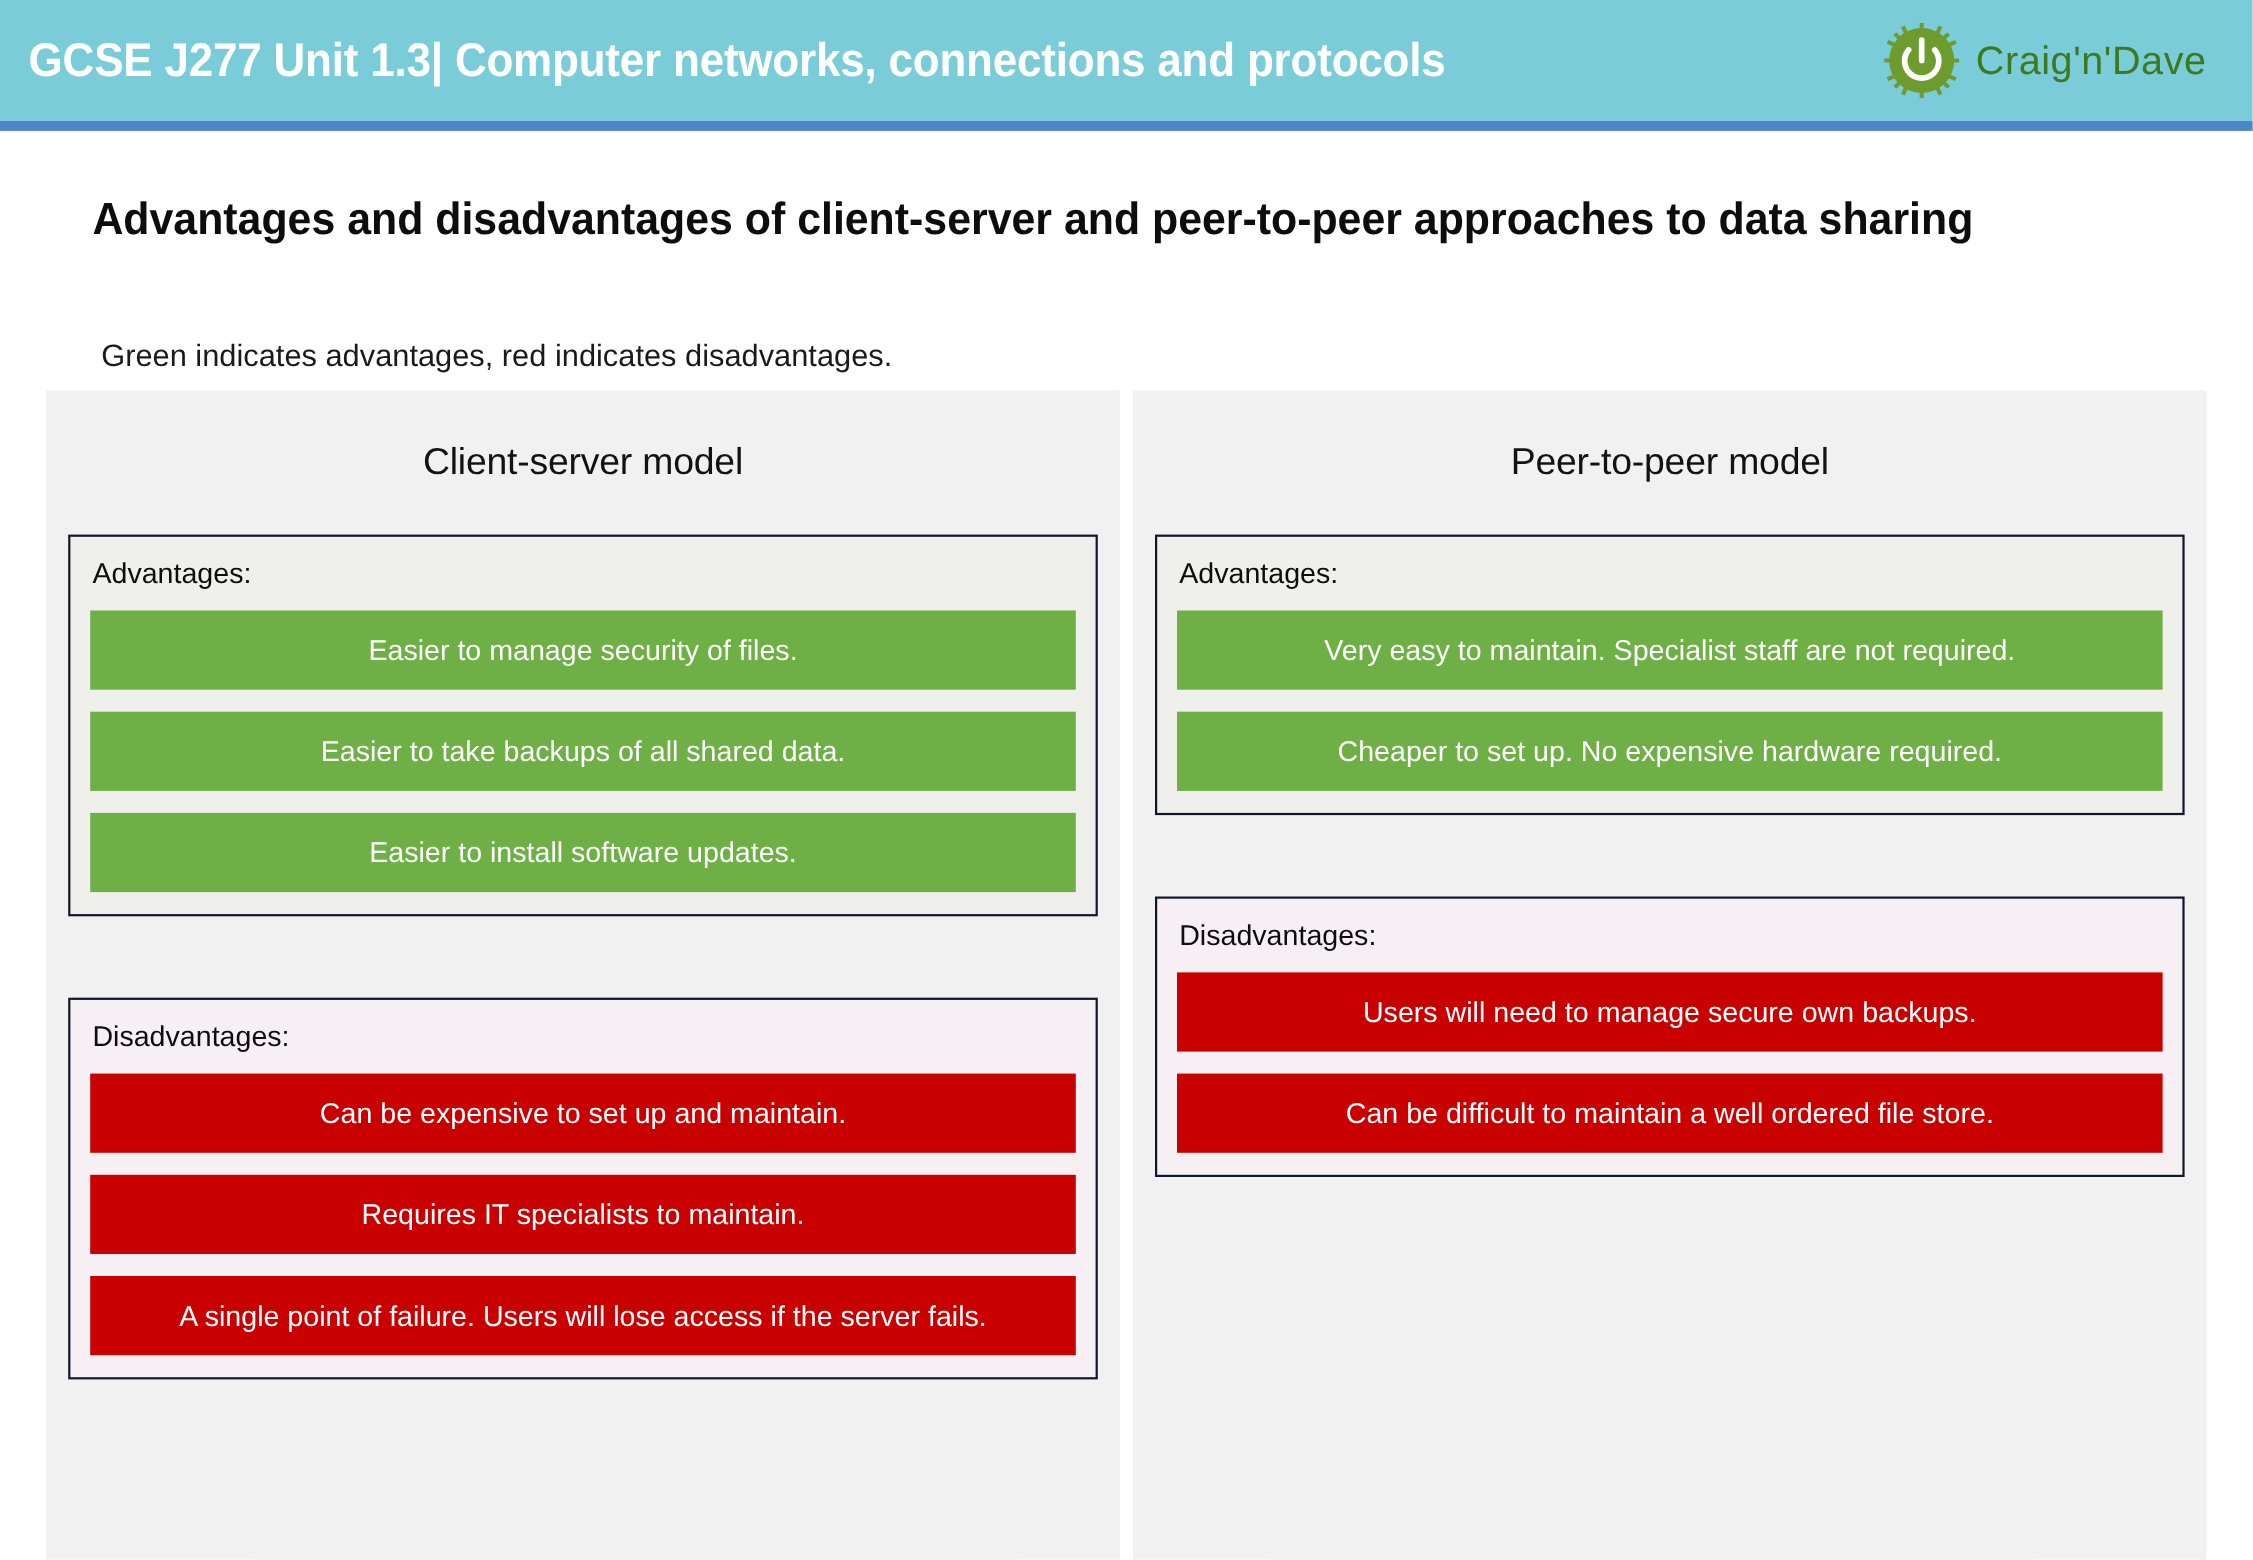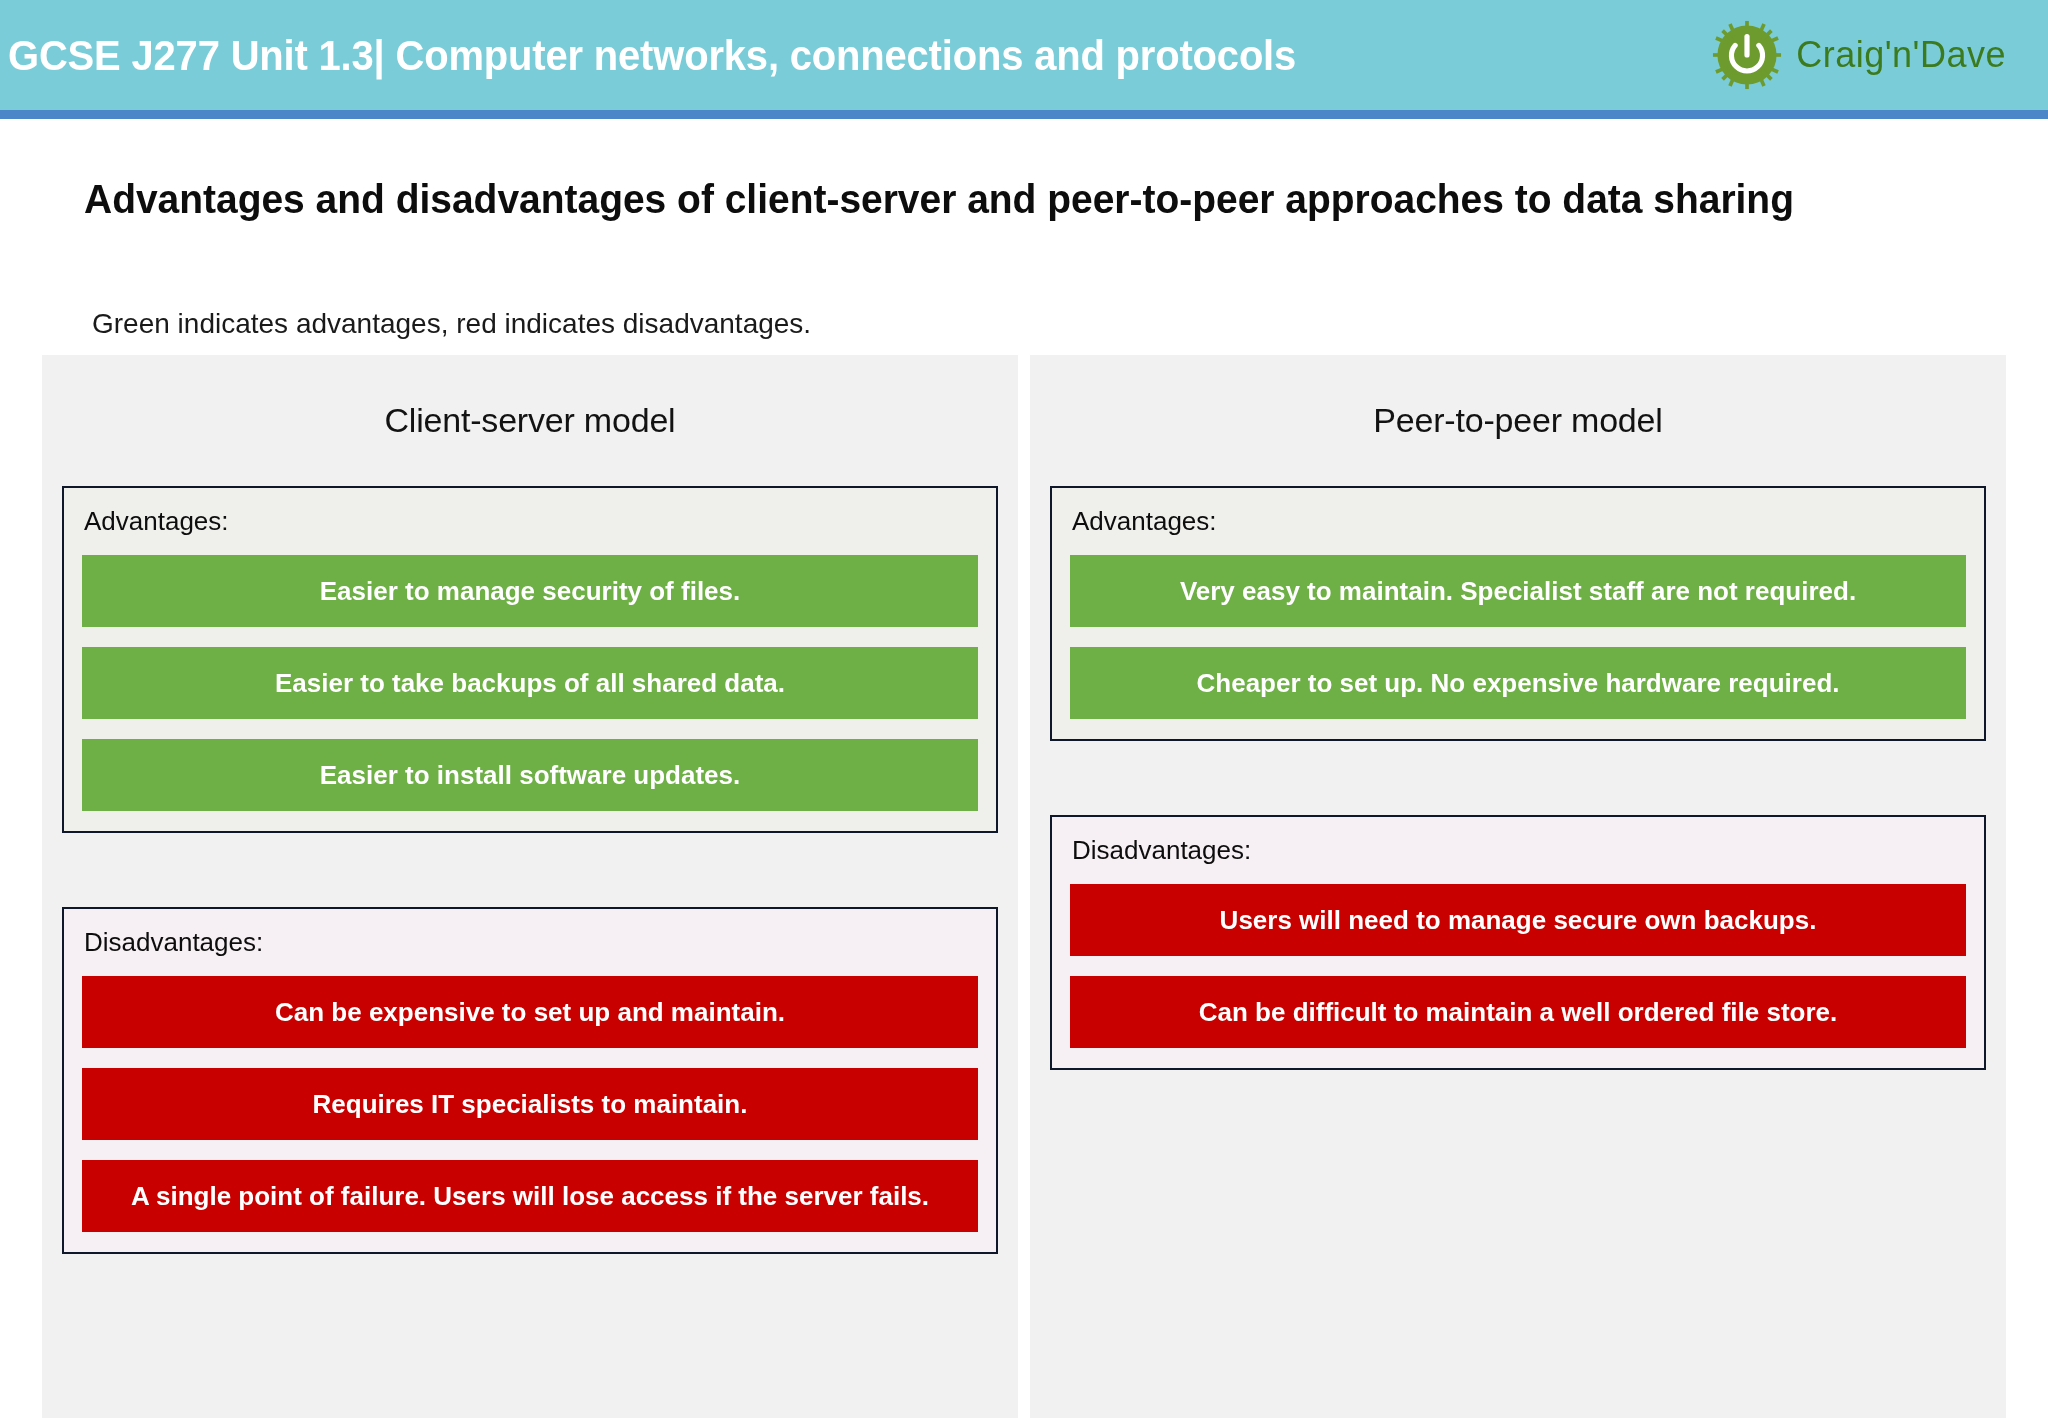--- a/index.html
+++ b/index.html
@@ -20,21 +20,21 @@
     position: absolute;
     left: 0;
     top: 0;
     width: 2048px;
     height: 110px;
     background: #7ACDD8;
     display: flex;
     align-items: center;
     justify-content: space-between;
     box-sizing: border-box;
-    padding: 0 24px 0 8px;
+    padding: 0 24px 0 26px;
   }
   .header-title {
     color: #ffffff;
     font-size: 43px;
     font-weight: bold;
     letter-spacing: -0.2px;
     white-space: nowrap;
     font-family: "Liberation Sans", sans-serif;
     transform: scaleX(0.93);
     transform-origin: left center;
@@ -134,21 +134,20 @@
     height: 72px;
     display: flex;
     align-items: center;
     justify-content: center;
     color: #ffffff;
     font-size: 26px;
     text-align: center;
     margin-bottom: 20px;
     padding: 0 28px;
     box-sizing: border-box;
-    font-weight: bold;
   }
   .item:last-child { margin-bottom: 0; }
   .item.good { background: #6EAF46; }
   .item.bad  { background: #C80000; }
 </style>
 </head>
 <body>
 
 <div class="header-band">
   <div class="header-title">GCSE J277 Unit 1.3| Computer networks, connections and protocols</div>

